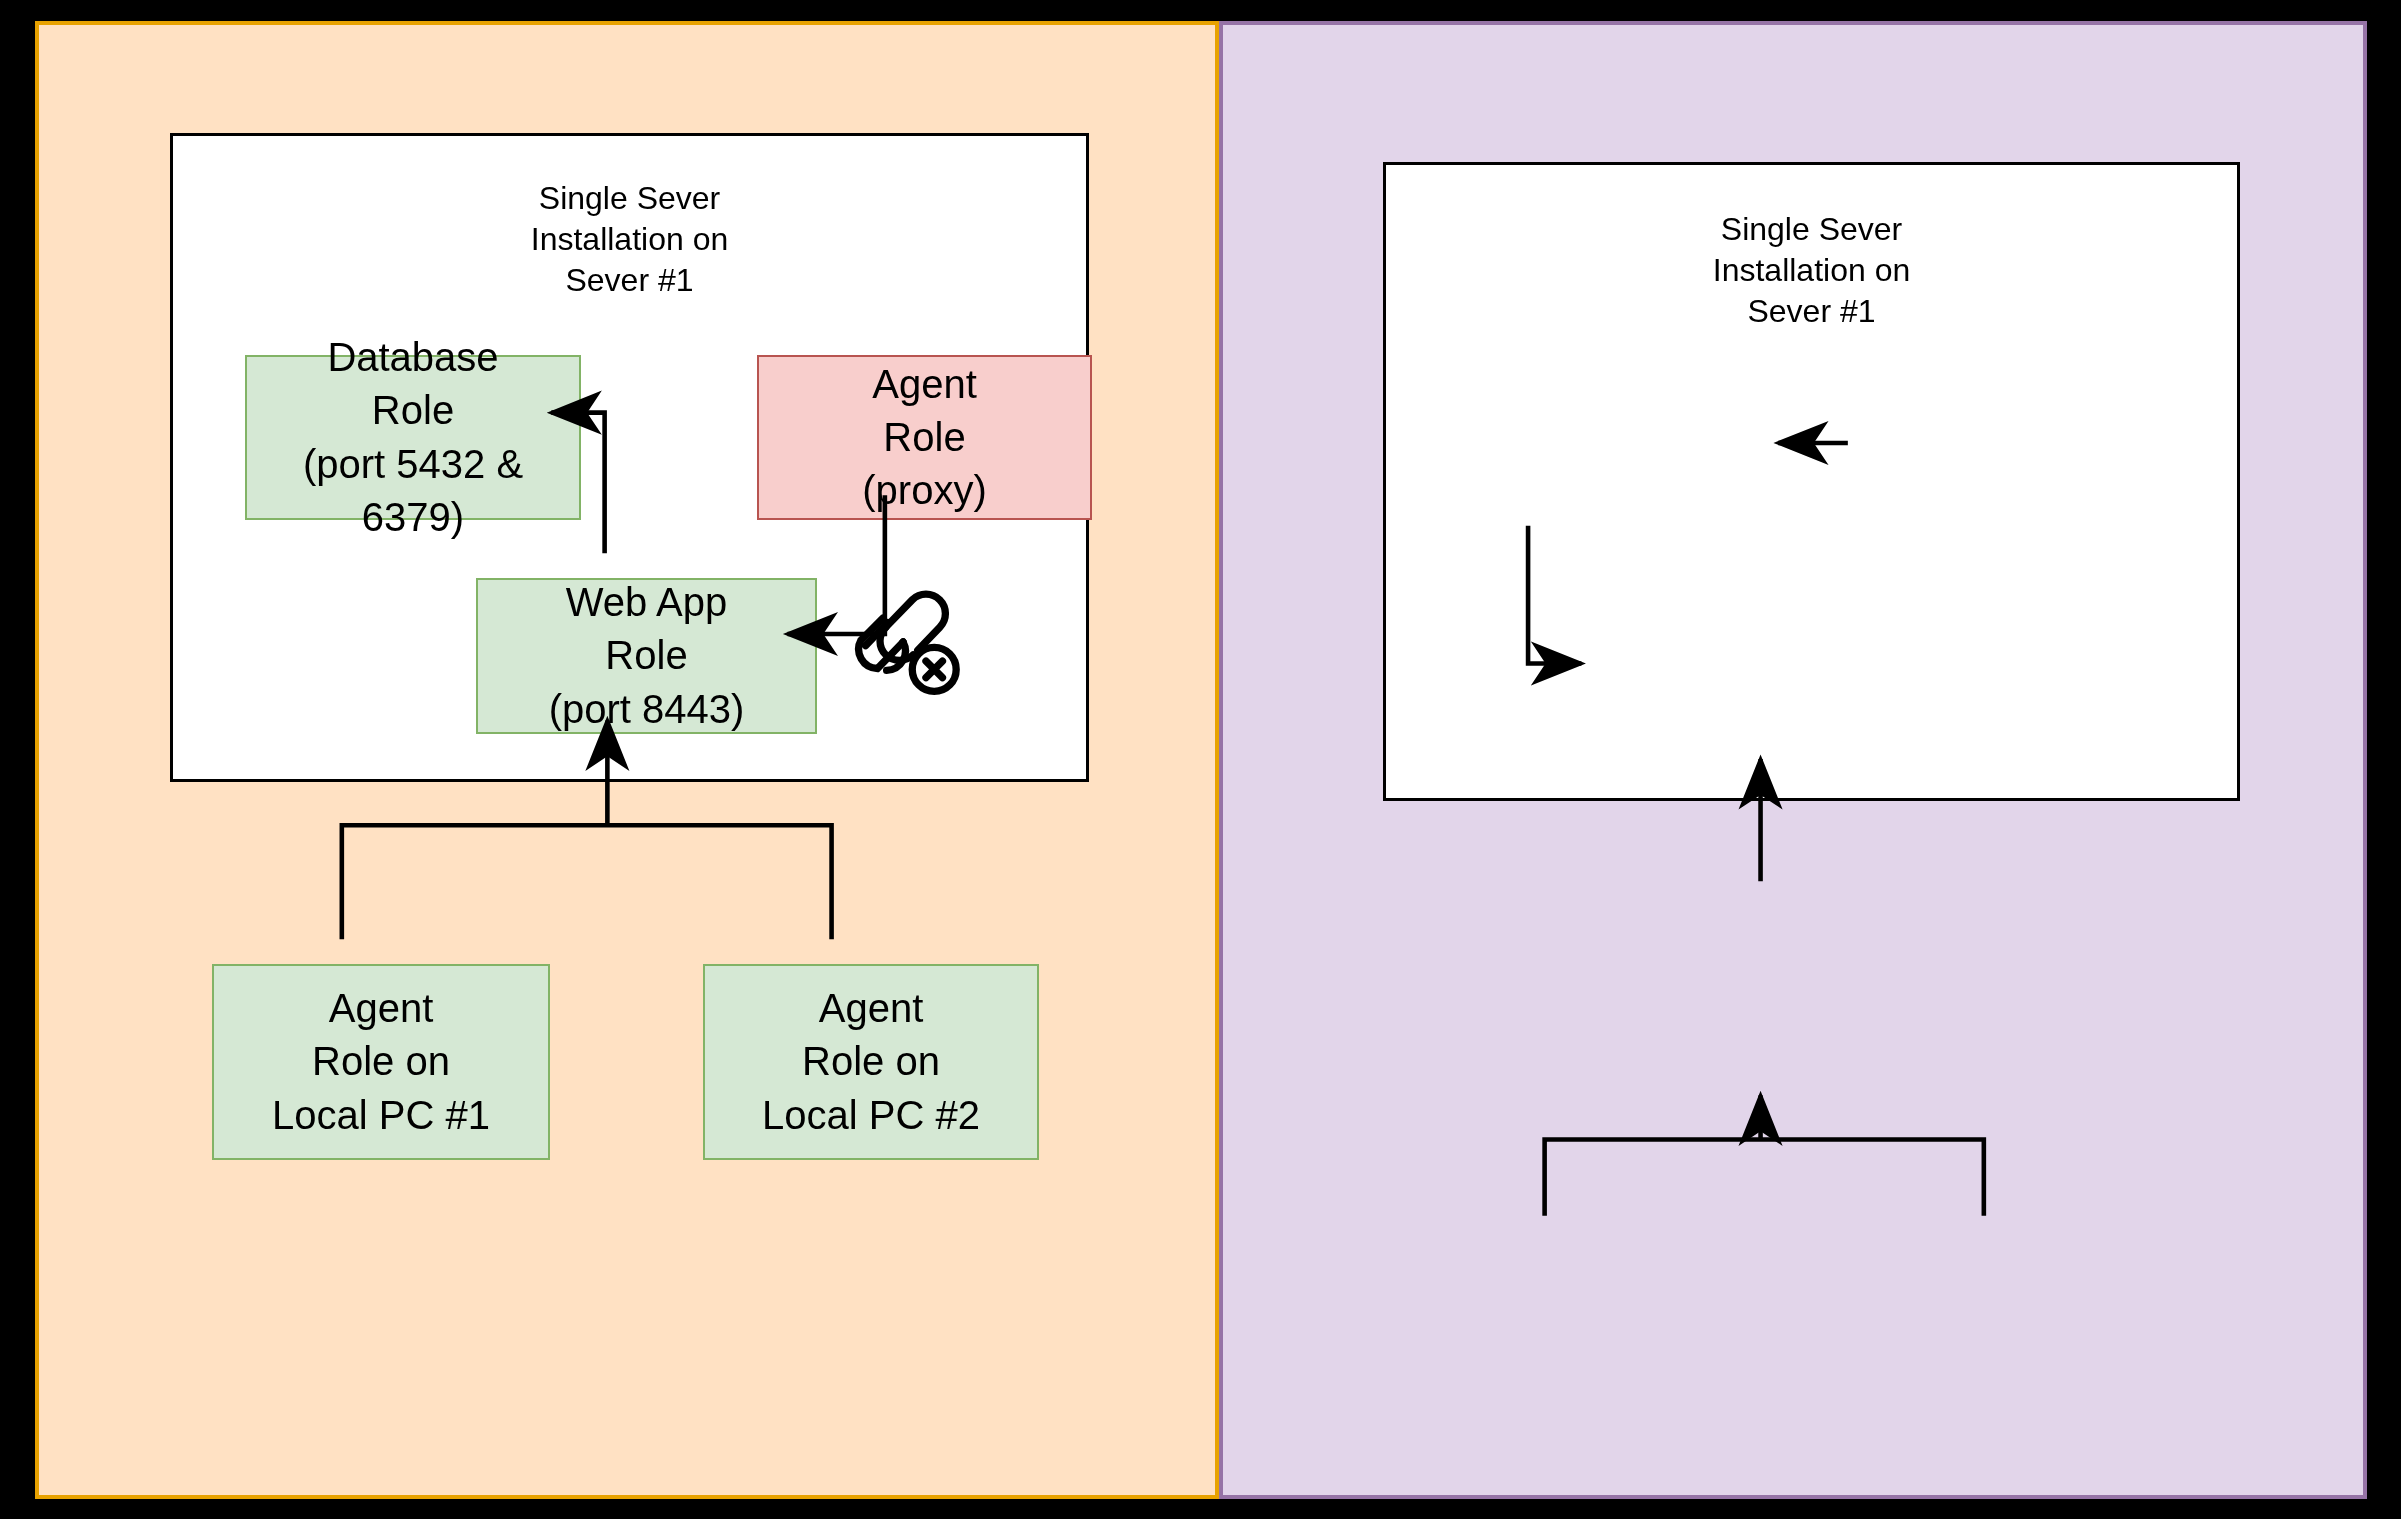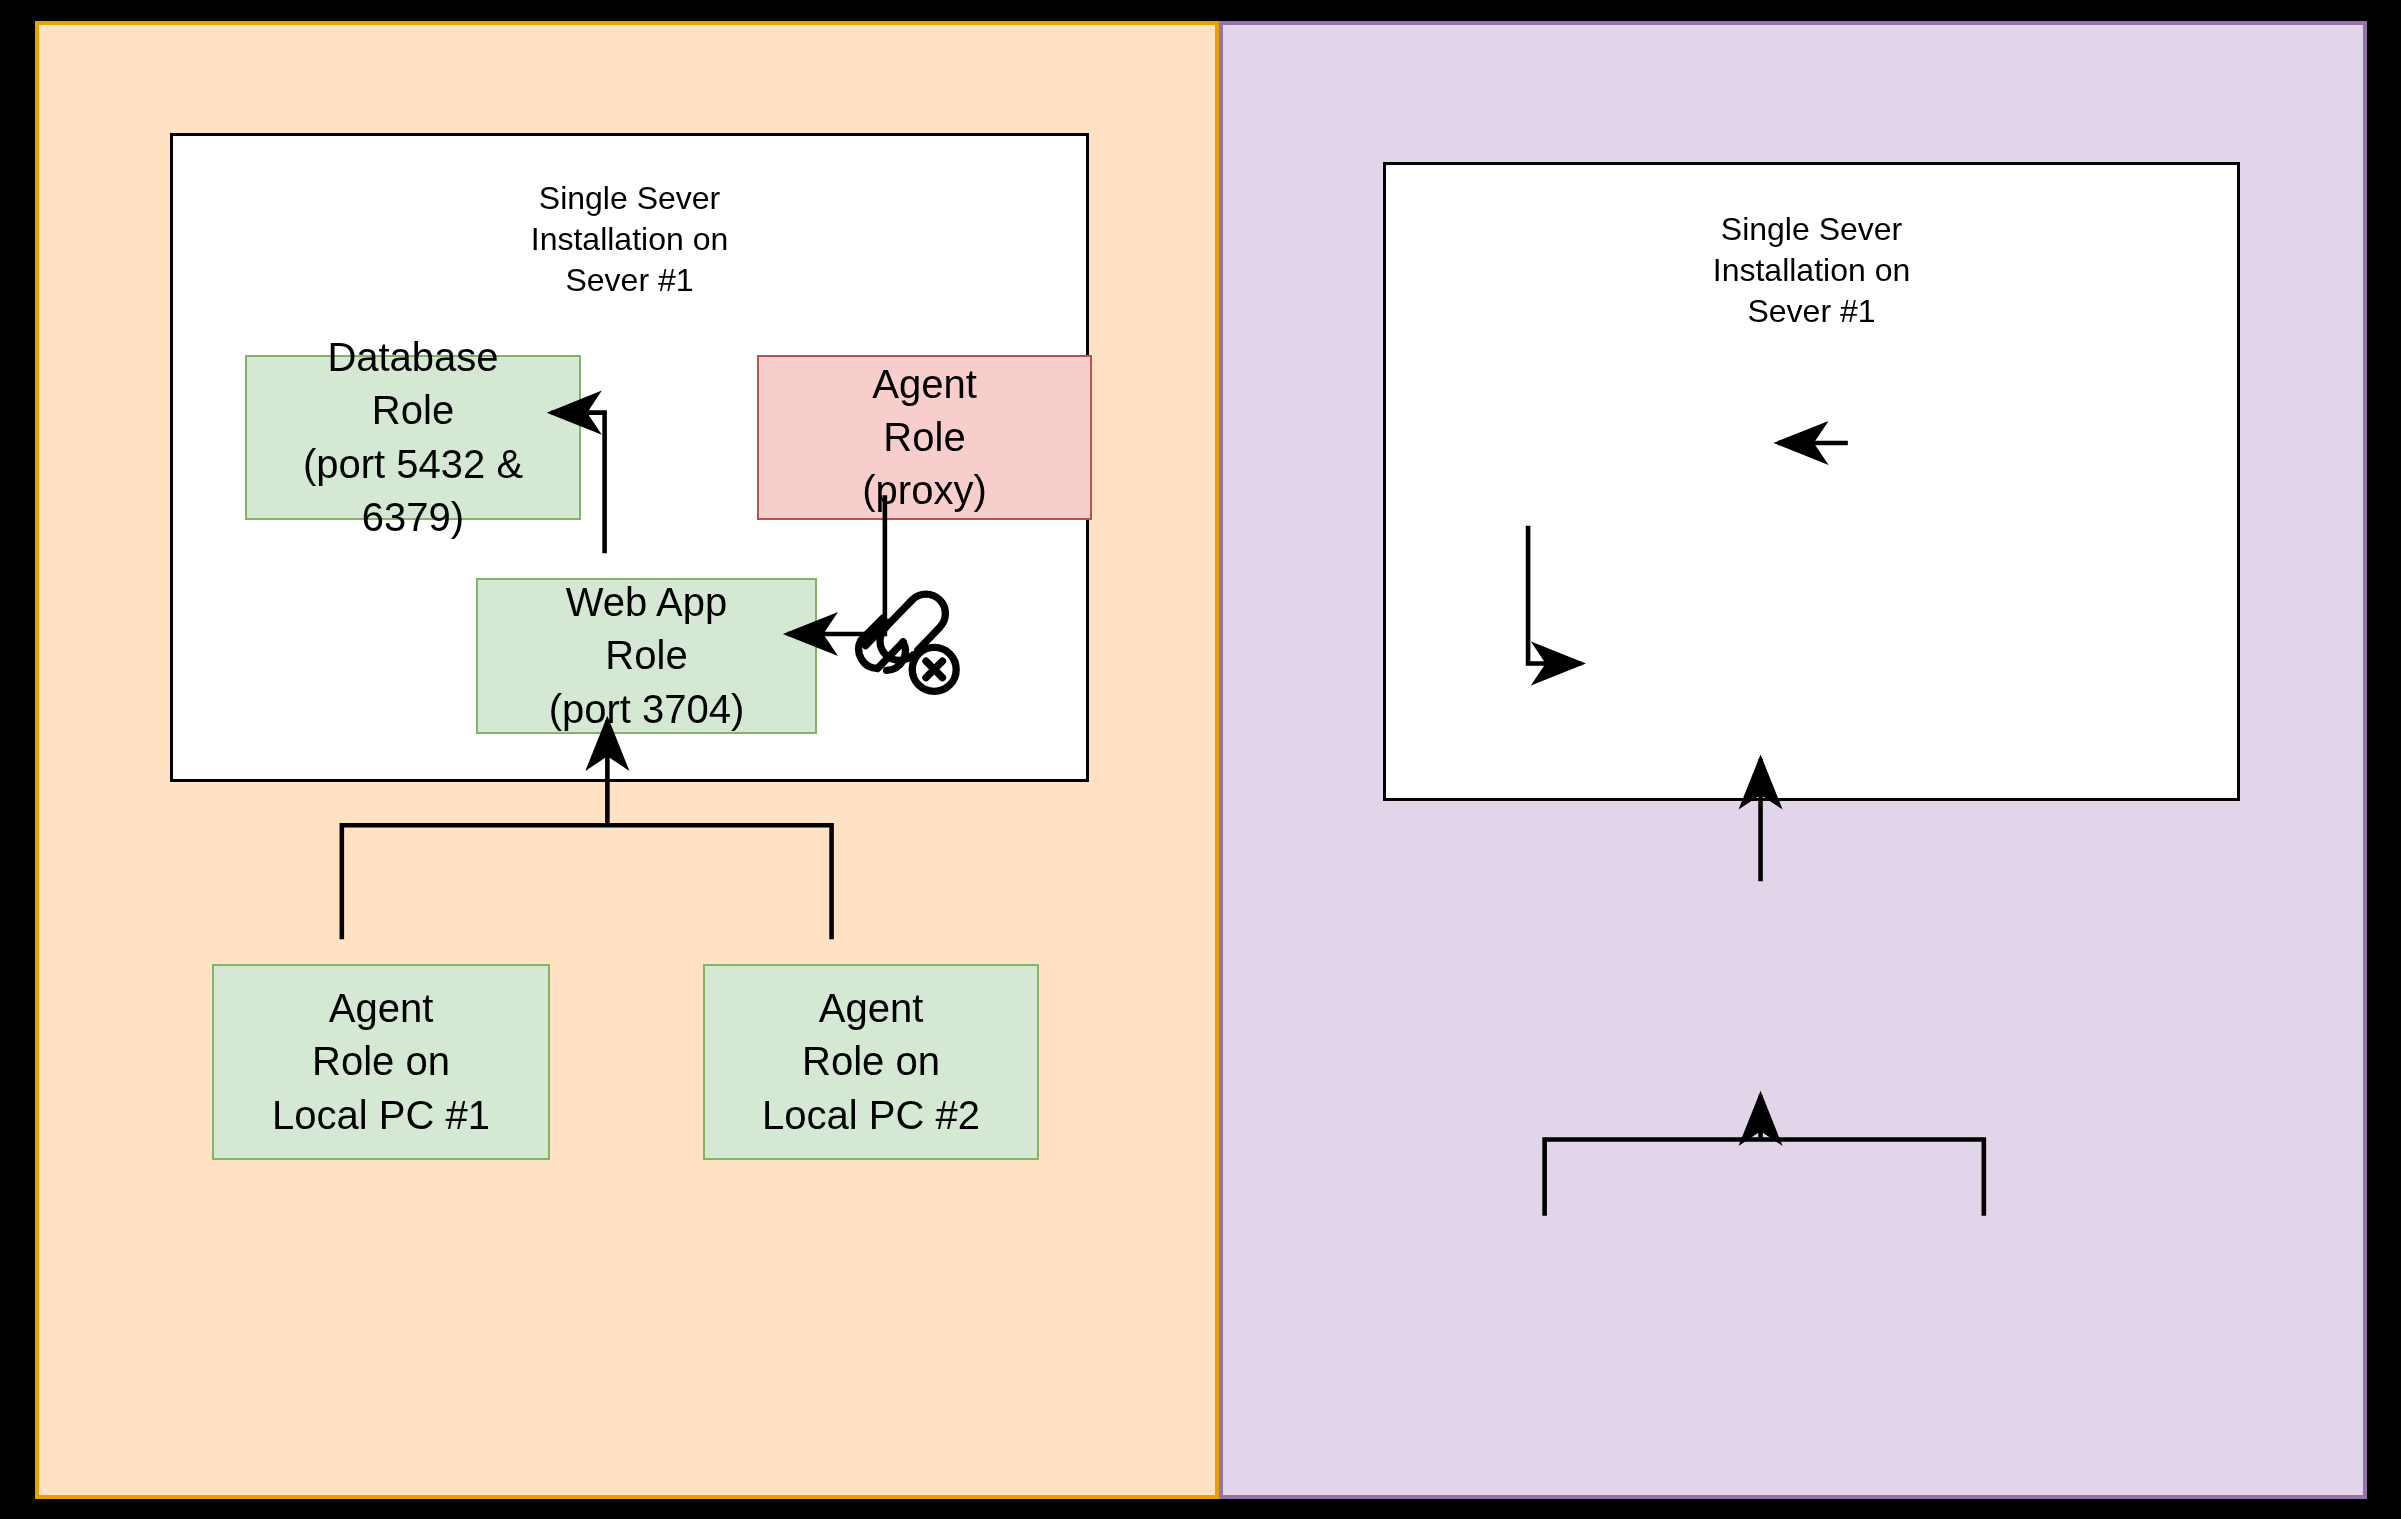--- a/index.html
+++ b/index.html
@@ -139,21 +139,21 @@
     <div class="role-box green" id="box-l-database">Database
 Role
 (port 5432 &amp; 6379)</div>
 
     <div class="role-box red" id="box-l-agent-proxy">Agent
 Role
 (proxy)</div>
 
     <div class="role-box green" id="box-l-webapp">Web App
 Role
-(port 3704)</div>
+(port 8443)</div>
 
     <div class="role-box green" id="box-l-agent-pc1">Agent
 Role on
 Local PC #1</div>
 
     <div class="role-box green" id="box-l-agent-pc2">Agent
 Role on
 Local PC #2</div>
   </div>
 

